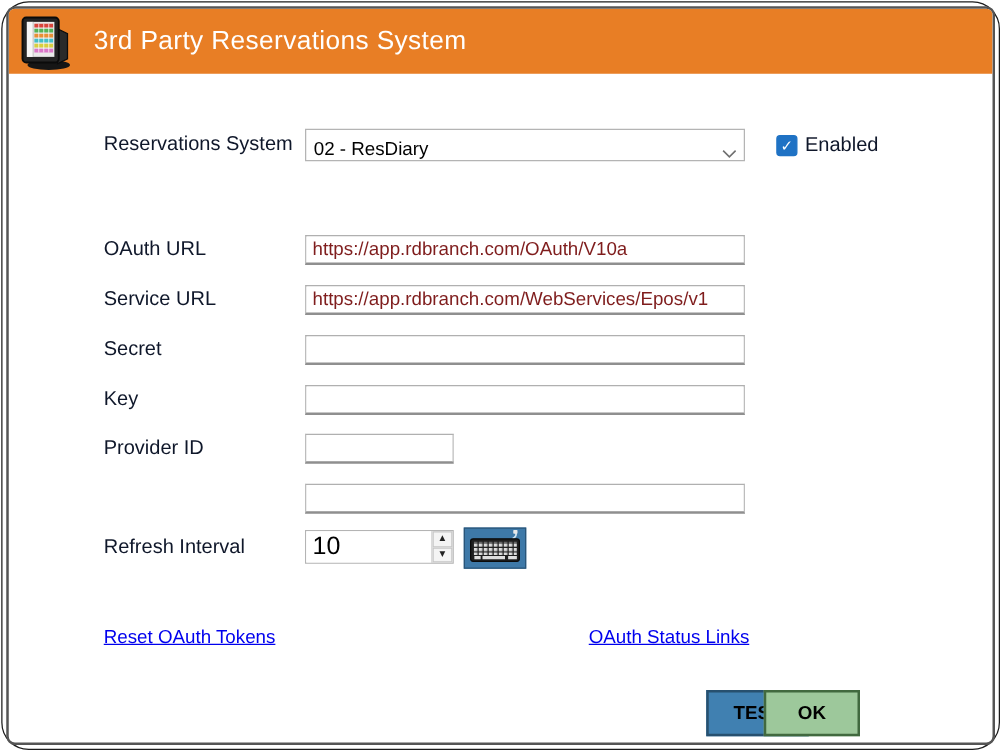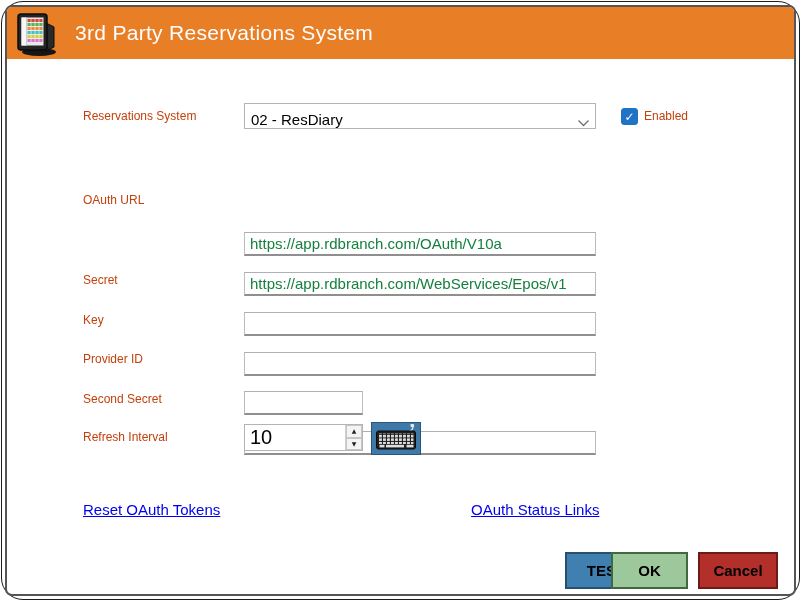--- a/index.html
+++ b/index.html
@@ -15,24 +15,24 @@
   body{font-family:"Liberation Sans",sans-serif;width:802px;height:602px;overflow:hidden;}
   .stage{position:relative;width:802px;height:602px;background:#fff;}
   .frame-outer{position:absolute;left:1px;top:1px;width:799px;height:599px;
     border:1px solid #1c1c1c;border-radius:22px;background:#fff;}
   .frame-inner{position:absolute;left:3px;top:3px;right:3px;bottom:3px;
     border:2px solid #555;border-radius:7px;background:#fff;overflow:hidden;}
   .titlebar{position:absolute;left:0;top:0;right:0;height:52px;background:var(--header-bg);}
   .app-icon{position:absolute;left:5px;top:4px;width:50px;height:46px;}
   .win-title{position:absolute;left:68px;top:0;height:52px;line-height:52px;
     font-size:21px;color:var(--header-text);letter-spacing:.3px;white-space:nowrap;}
-  .lbl{position:absolute;font-size:12px;color:#c2410c;white-space:nowrap;}
+  .lbl{position:absolute;font-size:16px;color:#0f172a;white-space:nowrap;}
   .txt{position:absolute;height:24px;border:1px solid #bdbdbd;border-bottom:2px solid #8f8f8f;
     border-top-color:#b0b0b0;background:#fff;font-family:"Liberation Sans",sans-serif;
-    font-size:15px;color:#15803d;padding:0 5px;outline:none;margin-top:44px;}
+    font-size:15px;color:#7f1d1d;padding:0 5px;outline:none;}
   .combo{position:absolute;left:237px;top:96px;width:352px;height:26px;border:1px solid #b4b4b4;
     background:#fff;display:flex;align-items:flex-end;cursor:default;}
   .combo .val{flex:1;font-size:15px;padding-left:6px;white-space:nowrap;overflow:hidden;}
   .combo .chev{width:24px;display:flex;align-items:center;justify-content:center;}
   .checkbox{position:absolute;left:614px;top:101px;width:17px;height:17px;border-radius:3px;
     border:1px solid var(--checkbox-blue);background:#fff;display:flex;align-items:center;
     justify-content:center;cursor:default;}
   .checkbox.checked{background:var(--checkbox-blue);}
   .checkbox .mark{font-family:"DejaVu Sans",sans-serif;font-size:12px;line-height:1;
     color:#fff;font-weight:bold;display:none;}
@@ -98,32 +98,32 @@
         </span>
       </div>
       <span class="checkbox checked">
         <span class="mark">✓</span>
       </span>
       <span class="lbl" style="left:637px;top:101px;line-height:17px;">Enabled</span>
 
       <span class="lbl" style="left:76px;top:181px;line-height:24px;">OAuth URL</span>
       <input class="txt" style="left: 237px; top: 181px; width: 352px;" value="https://app.rdbranch.com/OAuth/V10a">
 
+      <span class="lbl" style="left:76px;top:221px;line-height:24px;">Service URL</span>
       <input class="txt" style="left: 237px; top: 221px; width: 352px;" value="https://app.rdbranch.com/WebServices/Epos/v1">
 
       <span class="lbl" style="left:76px;top:261px;line-height:24px;">Secret</span>
       <input class="txt" style="left: 237px; top: 261px; width: 352px;" value="">
 
       <span class="lbl" style="left:76px;top:301px;line-height:24px;">Key</span>
       <input class="txt" style="left: 237px; top: 301px; width: 352px;" value="">
 
       <span class="lbl" style="left:76px;top:340px;line-height:24px;">Provider ID</span>
       <input class="txt" style="left: 237px; top: 340px; width: 119px;" value="">
 
-      <span class="lbl" style="left:76px;top:380px;line-height:24px;">Second Secret</span>
       <input class="txt" style="left: 237px; top: 380px; width: 352px;" value="">
 
       <span class="lbl" style="left:76px;top:417px;line-height:27px;">Refresh Interval</span>
       <div class="spin">
         <input value="10" style="">
         <div class="btns">
           <div class="sb">▲</div>
           <div class="sb">▼</div>
         </div>
       </div>
@@ -144,17 +144,16 @@
             <rect x="31.5" y="20.8" width="7" height="2.6" fill="#dedede"></rect>
           </svg>
         </span>
       </button>
 
       <a class="link" style="left:76px;top:494px;">Reset OAuth Tokens</a>
       <a class="link" style="left:464px;top:494px;">OAuth Status Links</a>
 
       <button class="btn btn-test">TEST</button>
       <button class="btn btn-ok">OK</button>
-      <button class="btn btn-cancel">Cancel</button>
 
     </div>
   </div>
 </div>
 
 </body></html>

